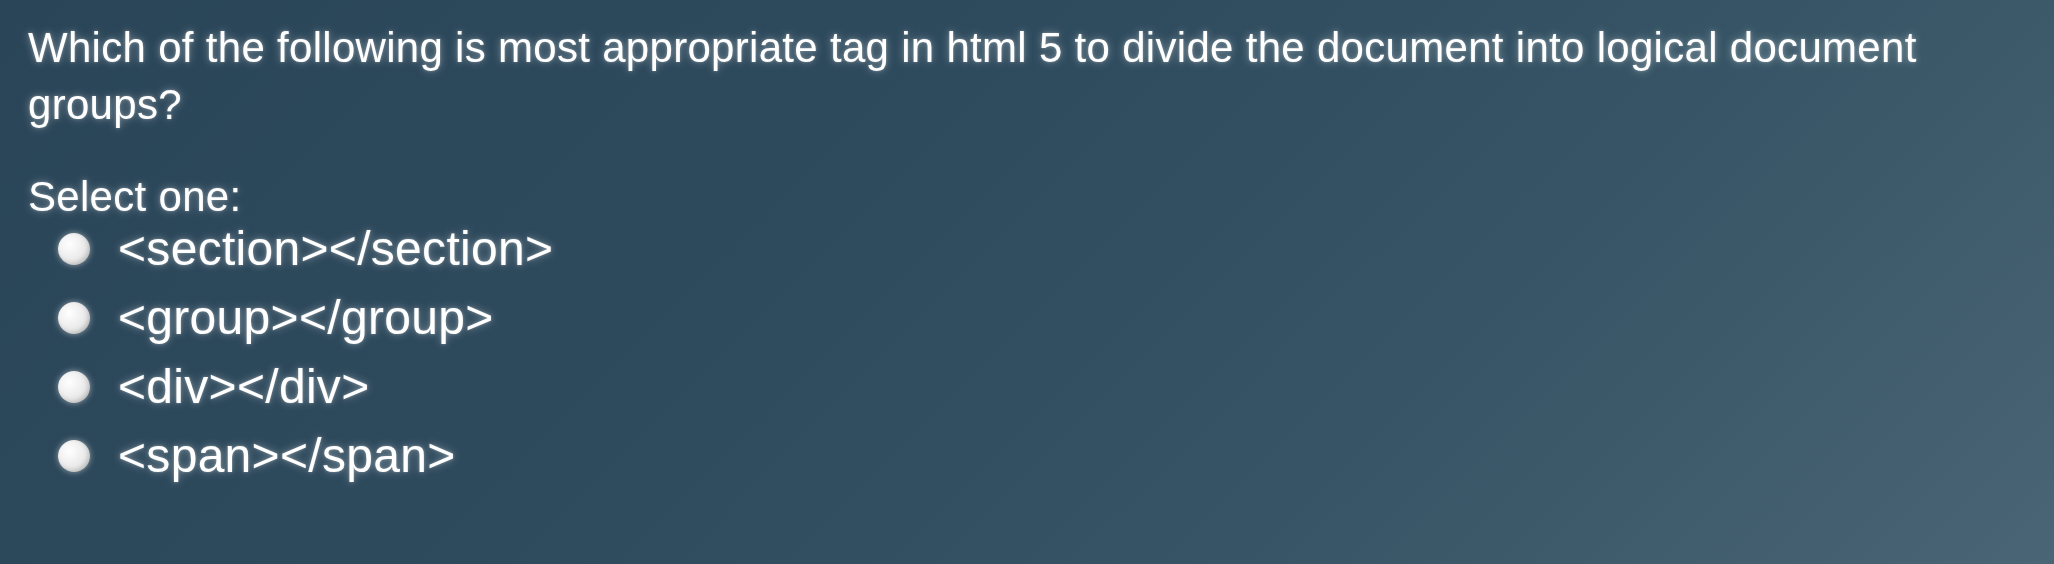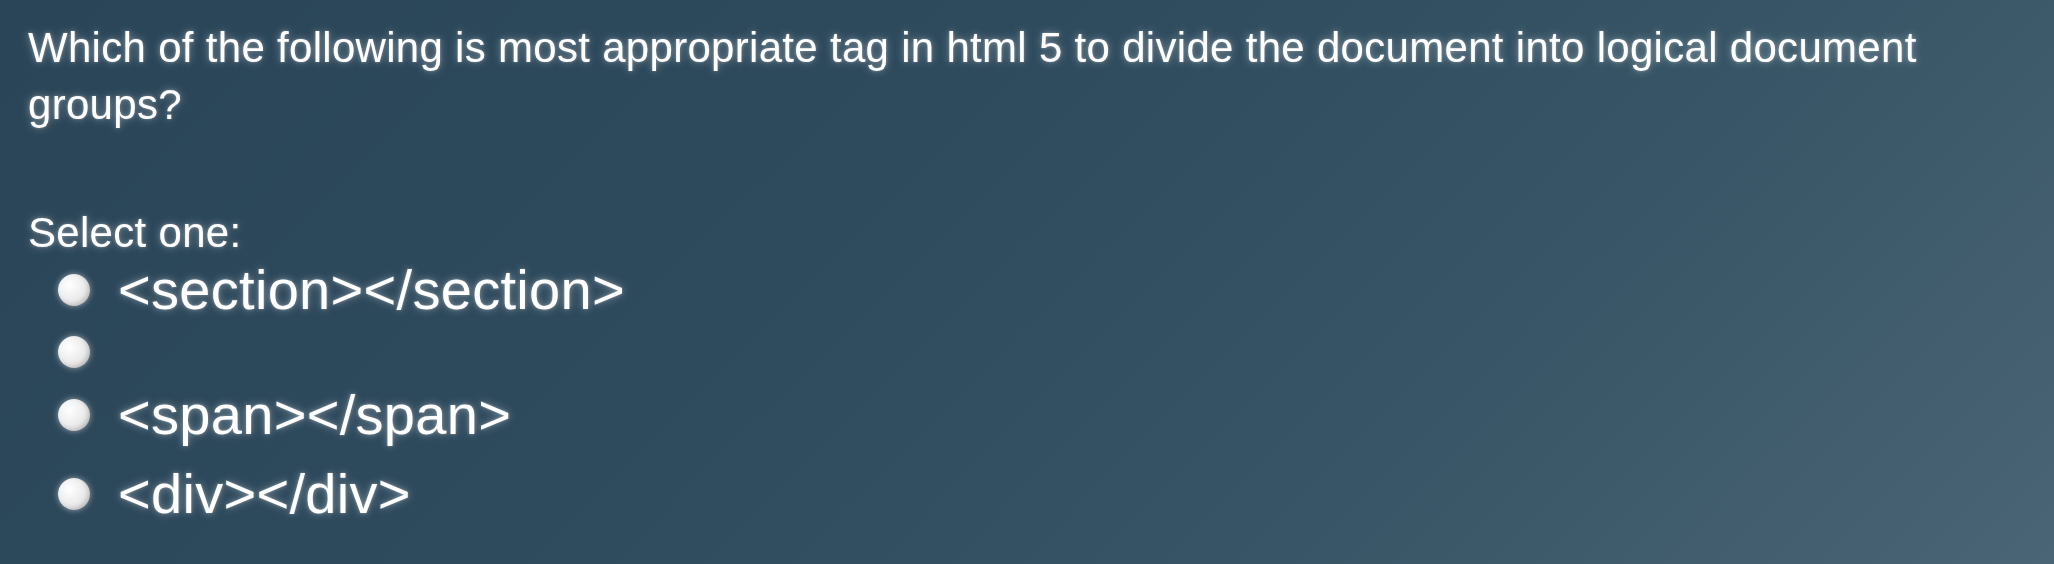--- a/index.html
+++ b/index.html
@@ -14,21 +14,21 @@
       font-family: 'Segoe UI', Arial, sans-serif;
       color: #ffffff;
       padding: 20px 28px;
       overflow: hidden;
     }
     .question-text {
       font-size: 42px;
       font-weight: 500;
       line-height: 1.35;
       text-shadow: 0 0 8px rgba(255,255,255,0.4), 0 0 3px rgba(255,255,255,0.3);
-      margin-bottom: 76px;
+      margin-bottom: 40px;
       letter-spacing: 0.3px;
     }
     .prompt-text {
       font-size: 42px;
       font-weight: 500;
       text-shadow: 0 0 8px rgba(255,255,255,0.4), 0 0 3px rgba(255,255,255,0.3);
       letter-spacing: 0.3px;
     }
     .options {
       display: flex;
@@ -44,43 +44,44 @@
     .radio {
       width: 32px;
       height: 32px;
       border-radius: 50%;
       background: radial-gradient(circle at 35% 35%, #ffffff 0%, #e8e8e8 60%, #d0d0d0 100%);
       box-shadow: 0 0 6px rgba(255,255,255,0.5), inset -2px -2px 4px rgba(0,0,0,0.15);
       flex-shrink: 0;
       cursor: pointer;
     }
     .option-label {
-      font-size: 56px;
+      font-size: 48px;
       font-weight: 500;
       text-shadow: 0 0 8px rgba(255,255,255,0.4), 0 0 3px rgba(255,255,255,0.3);
       letter-spacing: 0.3px;
       cursor: pointer;
     }
   </style>
 </head>
 <body>
 
 <div class="question-text">Which of the following is most appropriate tag in html 5 to divide the document into logical document groups?</div>
 
 <div class="prompt-text">Select one:</div>
 
 <div class="options">
   <div class="option-row">
     <div class="radio"></div>
     <div class="option-label">&lt;section&gt;&lt;/section&gt;</div>
   </div>
   <div class="option-row">
     <div class="radio"></div>
+    <div class="option-label">&lt;group&gt;&lt;/group&gt;</div>
+  </div>
+  <div class="option-row">
+    <div class="radio"></div>
+    <div class="option-label">&lt;div&gt;&lt;/div&gt;</div>
   </div>
   <div class="option-row">
     <div class="radio"></div>
     <div class="option-label">&lt;span&gt;&lt;/span&gt;</div>
   </div>
-  <div class="option-row">
-    <div class="radio"></div>
-    <div class="option-label">&lt;div&gt;&lt;/div&gt;</div>
-  </div>
 </div>
 
 </body></html>

